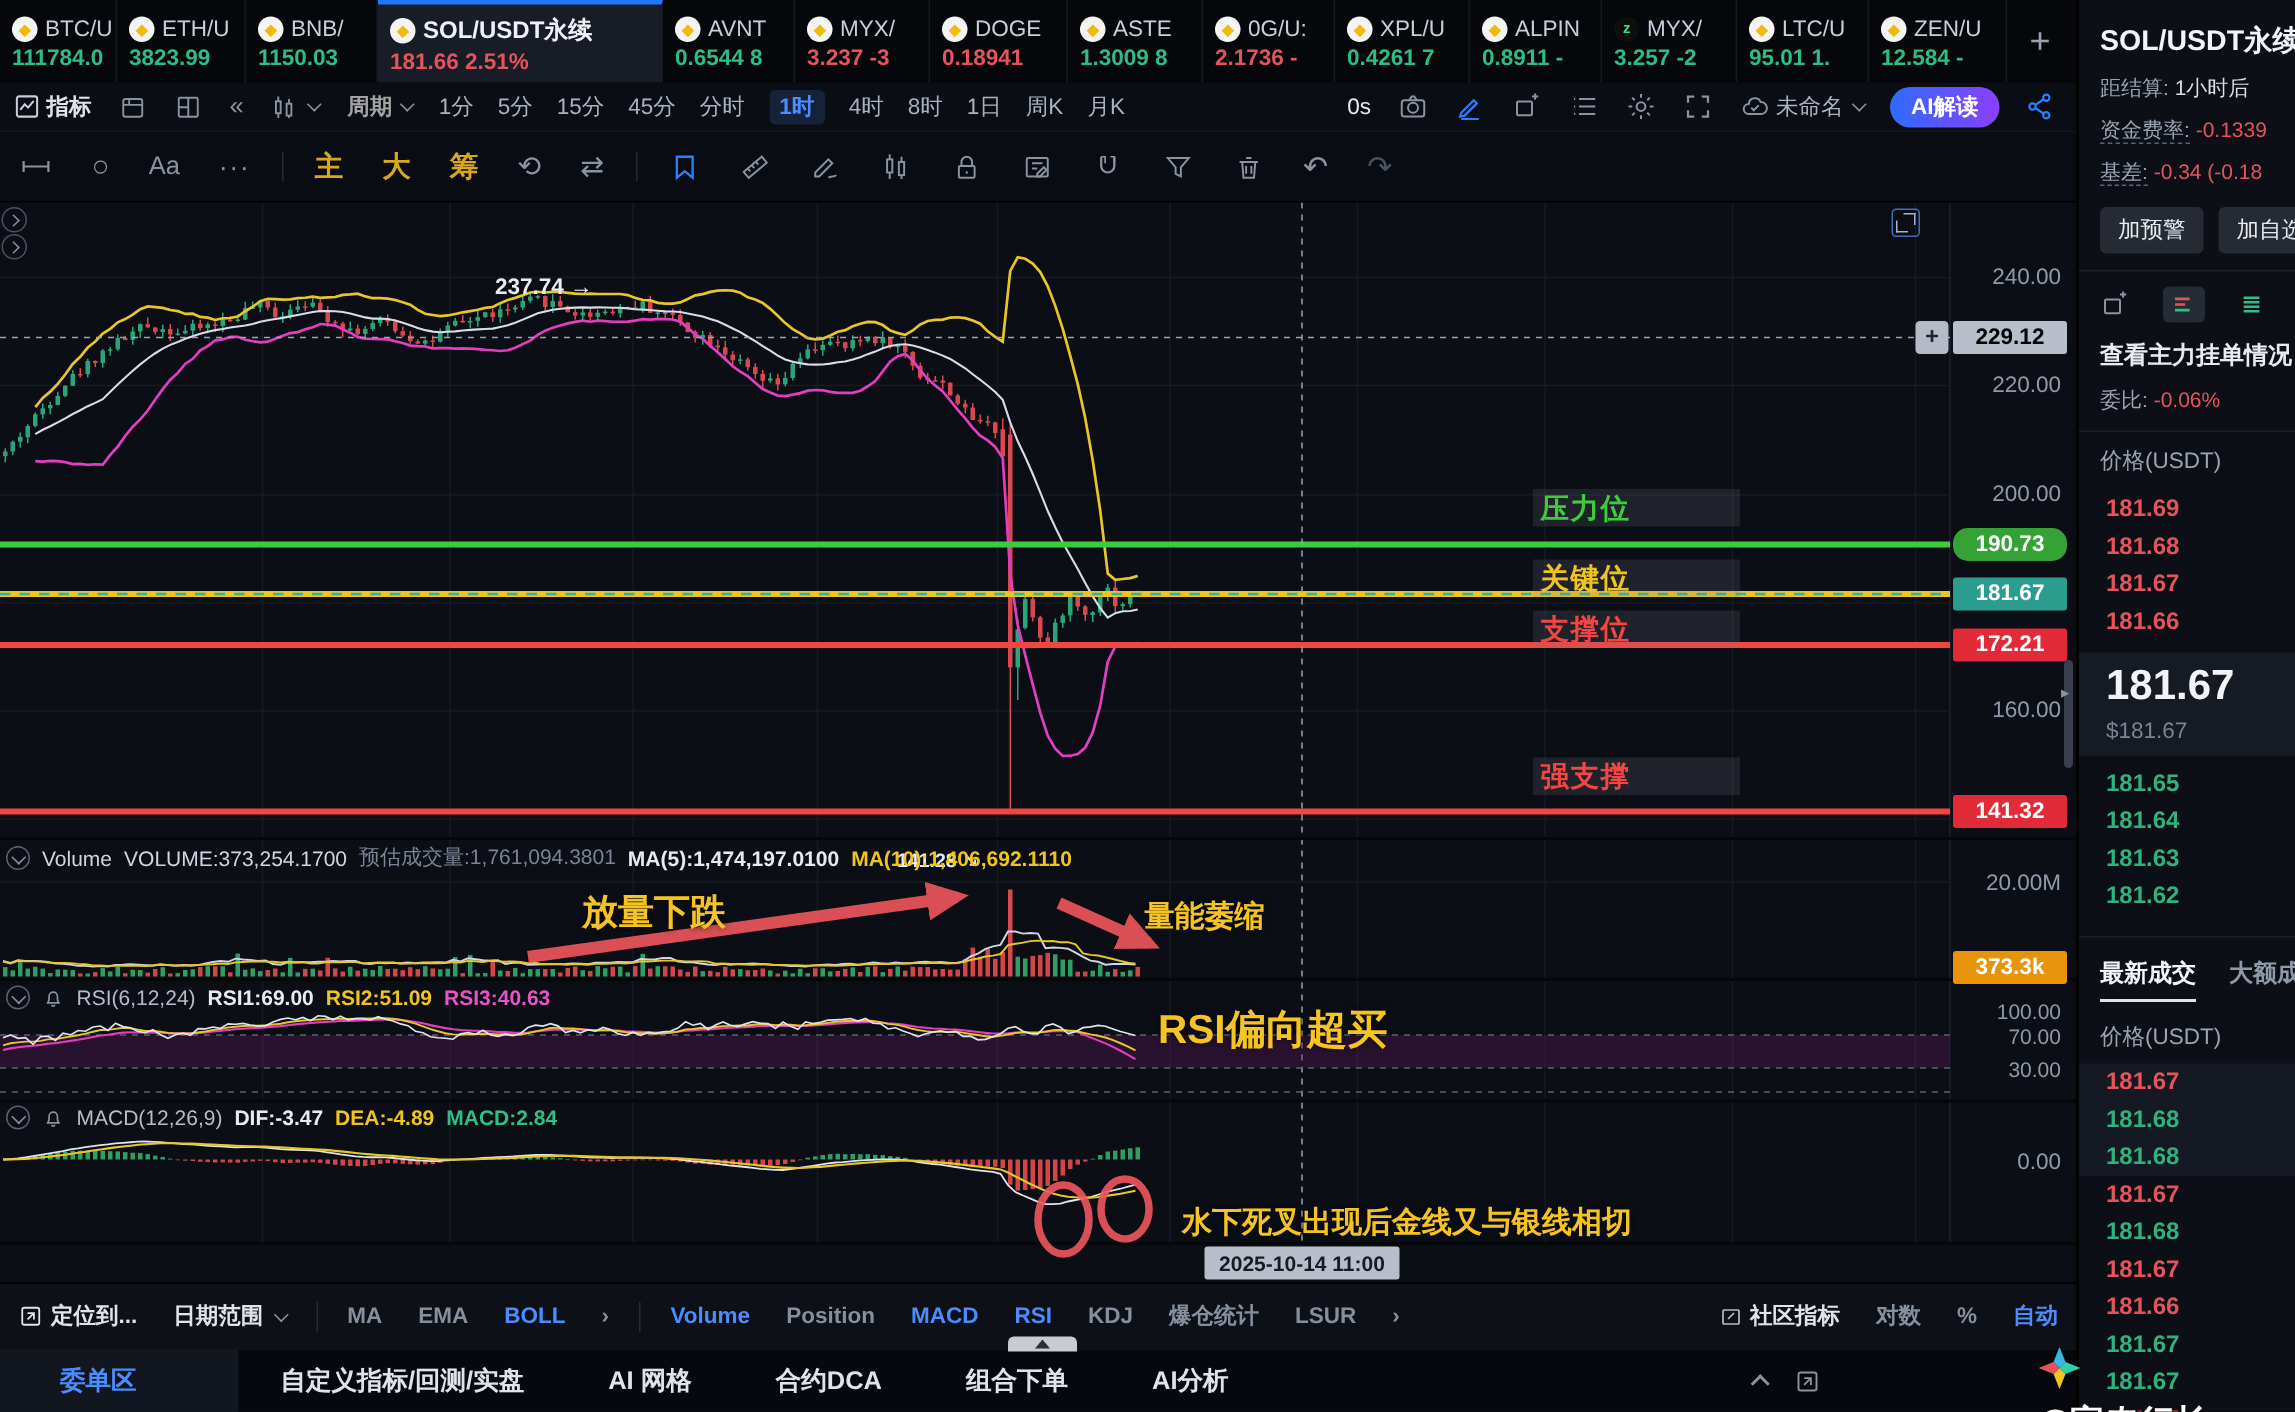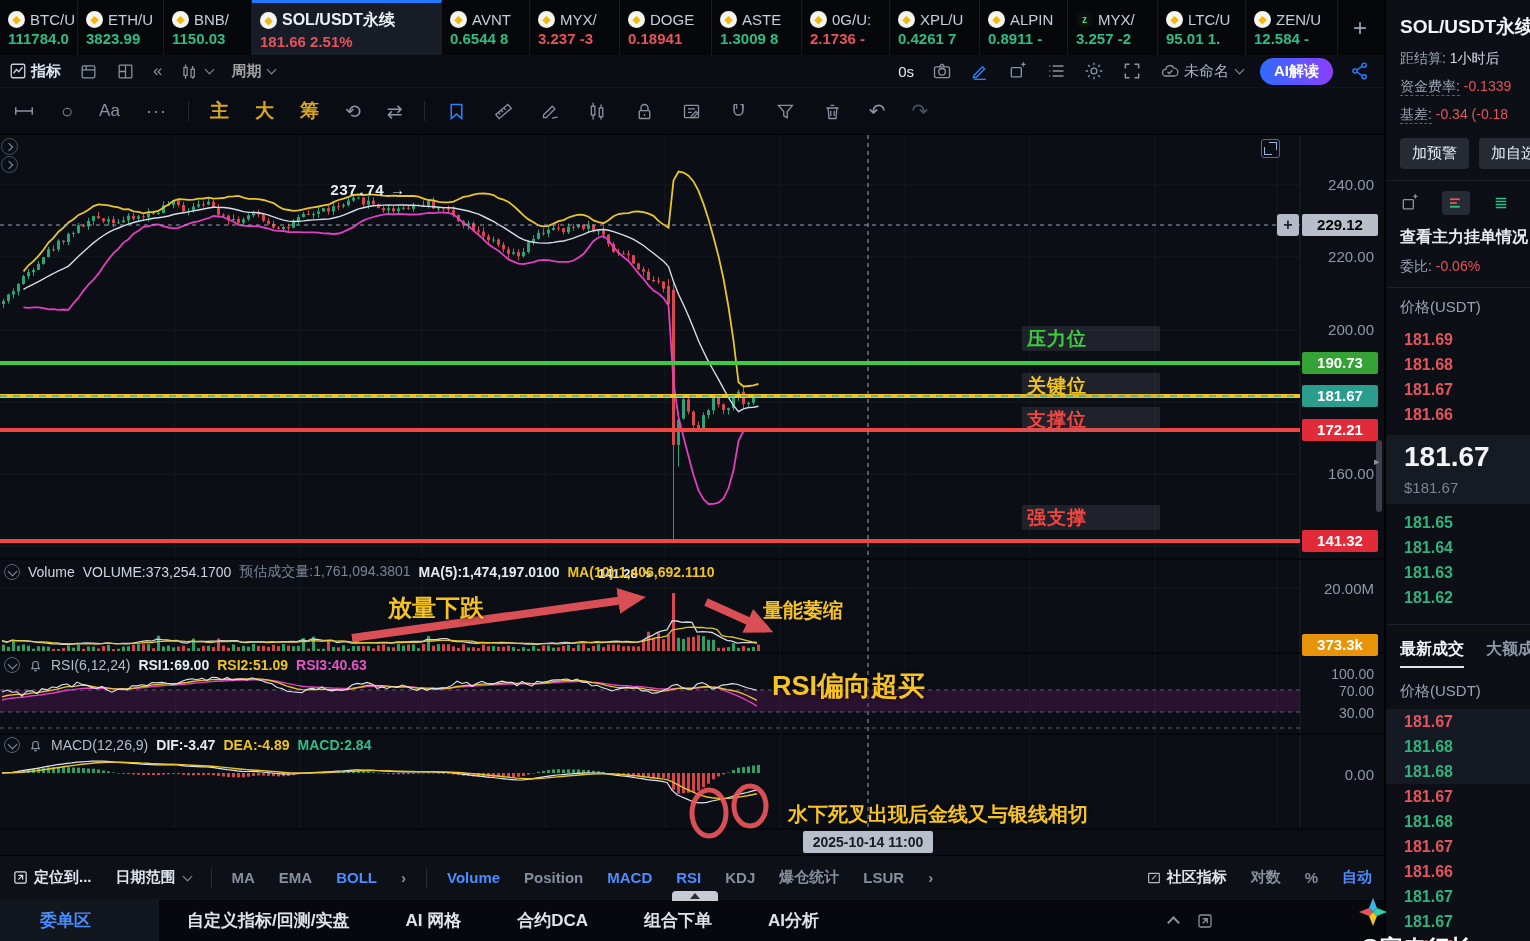--- a/index.html
+++ b/index.html
@@ -218,20 +218,33 @@
       <svg width="19" height="19" viewBox="0 0 24 24" fill="none" stroke="#8b93a1" stroke-width="1.6">
         <path d="M7 3v4M7 17v4M16 5v4M16 19v2"></path>
         <rect x="5" y="7" width="4" height="10"></rect>
         <rect x="14" y="9" width="4" height="10"></rect>
       </svg>
       <span class="chev"></span>
     </span>
   <span class="it" style="color:#a3a3a3;font-weight:bold;">
       <span>周期</span>
       <span class="chev"></span>
+    </span>
+  <span id="tfrow" style="display:flex;align-items:center;">
+      <span class="tf">1分</span>
+      <span class="tf">5分</span>
+      <span class="tf">15分</span>
+      <span class="tf">45分</span>
+      <span class="tf">分时</span>
+      <span class="tf on">1时</span>
+      <span class="tf">4时</span>
+      <span class="tf">8时</span>
+      <span class="tf">1日</span>
+      <span class="tf">周K</span>
+      <span class="tf">月K</span>
     </span>
   <span class="right">
     <span class="it" style="color:#e6ebf2;">0s</span>
     <span class="it icn">
         <svg width="20" height="20" viewBox="0 0 24 24" fill="none" stroke="#8b93a1" stroke-width="1.6">
           <rect x="3" y="7" width="18" height="13" rx="2"></rect>
           <circle cx="12" cy="13" r="4"></circle>
           <path d="M9 7l2-3h2l2 3"></path>
         </svg>
       </span>
@@ -1042,30 +1055,30 @@
   <div class="leftcirc" style="top:21px;">
       <span class="chev"></span>
     </div>
 
   <div id="overlays">
       <div class="axis-tick" style="top:41px;">240.00</div>
       <div class="axis-tick" style="top:113px;">220.00</div>
       <div class="axis-tick" style="top:186px;">200.00</div>
       <div class="axis-tick" style="top:330px;">160.00</div>
       <div class="lvlbox" style="top:191px;color:#3ecb3e;">压力位</div>
-      <div class="pxlabel" style="top:217px;background:#34a234;">190.73</div>
+      <div class="pxlabel" style="top:217px;background:#34a234;border-radius:10px;">190.73</div>
       <div class="lvlbox" style="top:238px;color:#f0c420;">关键位</div>
       <div class="pxlabel" style="top:250px;background:#2a9d8f;">181.67</div>
       <div class="lvlbox" style="top:272px;color:#f34541;">支撑位</div>
       <div class="pxlabel" style="top:284px;background:#e12b38;">172.21</div>
       <div class="lvlbox" style="top:370px;color:#f34541;">强支撑</div>
       <div class="pxlabel" style="top:395px;background:#e12b38;">141.32</div>
       <div class="pxlabel xhbox" style="top: 79px; color: #000000;">229.12</div>
       <div class="ovl xhbox" style="left:803px;top:696px;width:130px;height:22px;line-height:22px;text-align:center;font-size:14px;">2025-10-14 11:00</div>
-      <div class="ovl" style="left:330px;top:48px;color:#e8edf5;font-size:15px;font-weight:bold;font-family:Liberation Mono, monospace;">237.74 →</div>
+      <div class="ovl" style="left:330px;top:48px;color:#e8edf5;font-size:15px;font-weight:bold;">237.74 →</div>
       <div class="ovl" style="left:598px;top:397px;color:#e8edf5;font-size:13px;font-weight:bold;margin-top:34px;">141.28 ↘</div>
       <div class="axis-tick" style="top:445px;">20.00M</div>
       <div class="pxlabel" style="top:499px;background:#e8940a;">373.3k</div>
       <div class="axis-tick" style="top:531px;font-size:14px;">100.00</div>
       <div class="axis-tick" style="top:548px;font-size:14px;">70.00</div>
       <div class="axis-tick" style="top:570px;font-size:14px;">30.00</div>
       <div class="axis-tick" style="top:631px;">0.00</div>
       <div class="ann" style="left:388px;top:457px;font-size:24px;">放量下跌</div>
       <div class="ann" style="left:763px;top:462px;font-size:20px;">量能萎缩</div>
       <div class="ann" style="left:772px;top:533px;font-size:27px;">RSI偏向超买</div>

